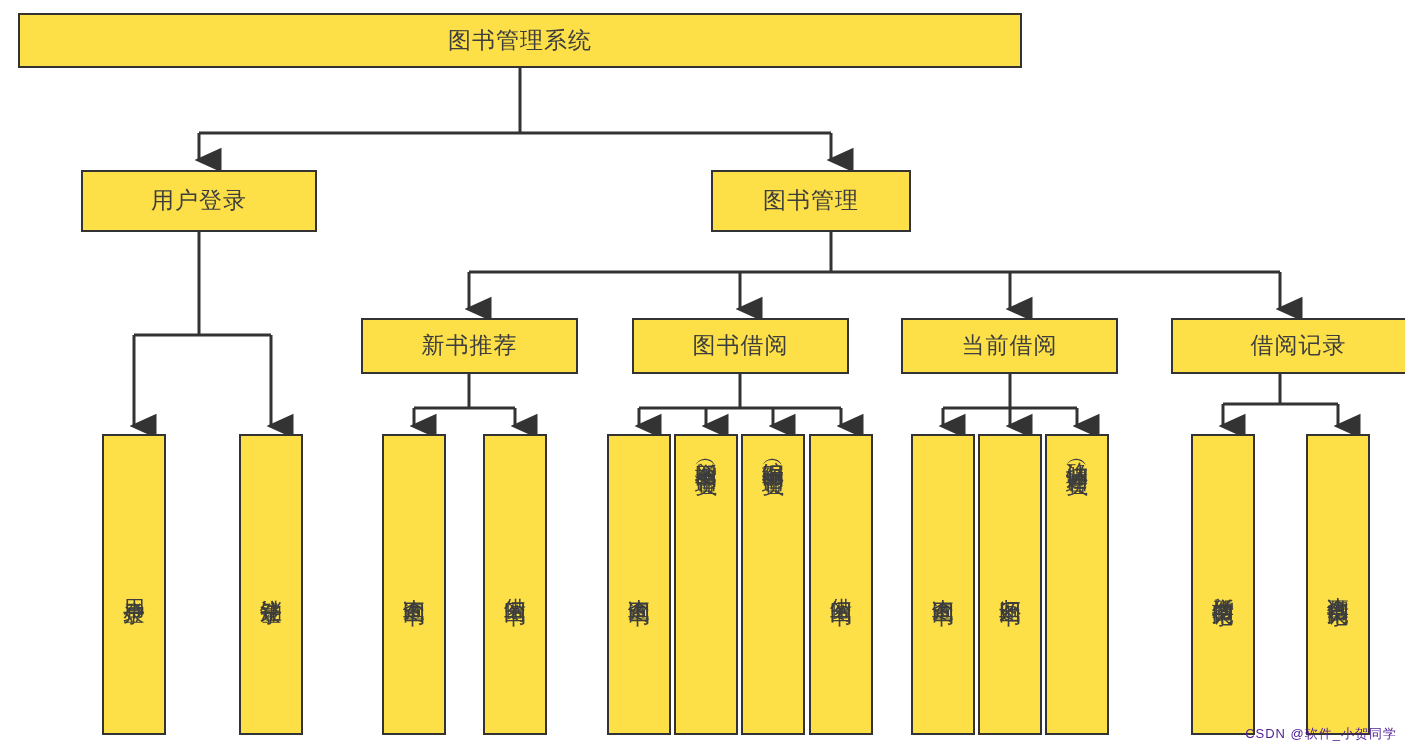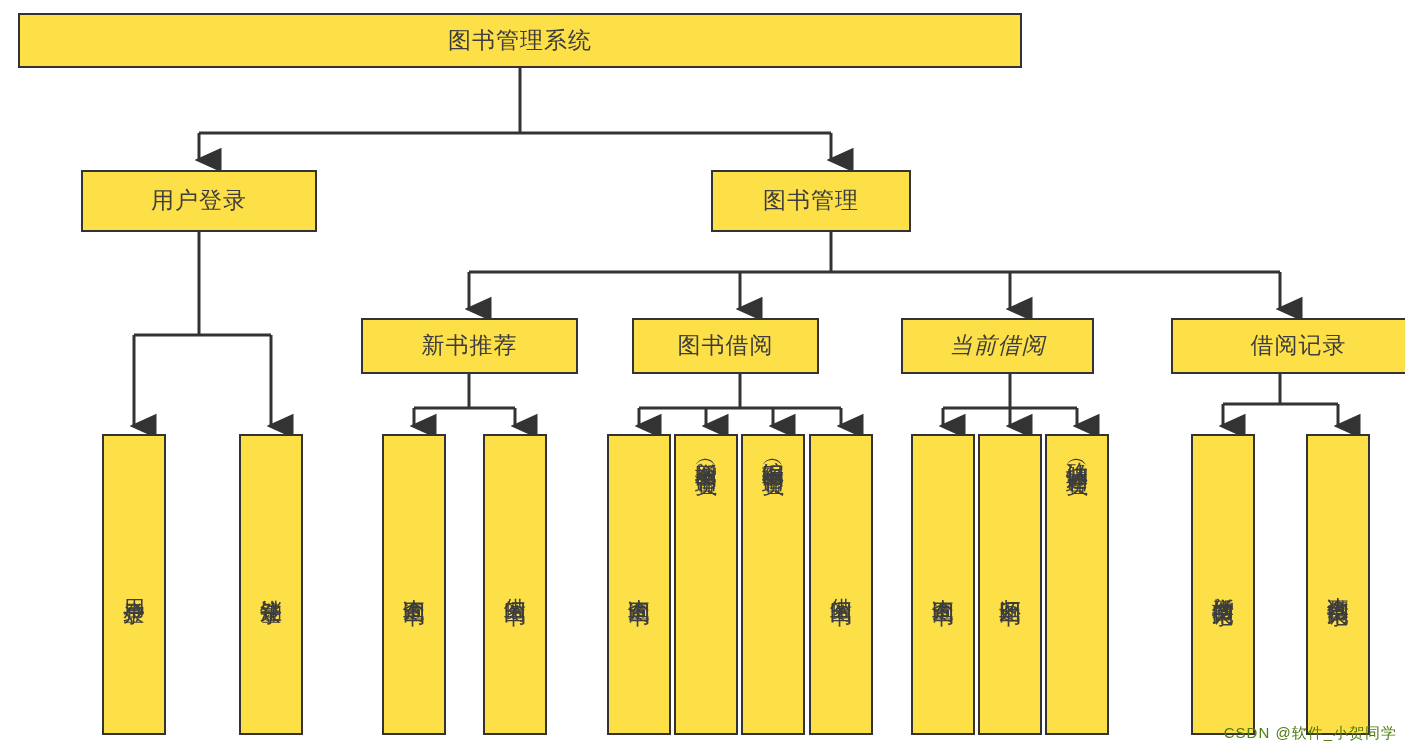--- a/index.html
+++ b/index.html
@@ -57,22 +57,22 @@
     max-height: 100%;
   }
   .node.leaf.midtext {
     align-items: center;
     padding-top: 0;
   }
   .watermark {
     position: absolute;
     right: 8px;
     bottom: 4px;
-    font-size: 15px;
-    color: #4d7c0f;
+    font-size: 13px;
+    color: #4c1d95;
     letter-spacing: 1px;
     white-space: nowrap;
   }
 </style>
 </head>
 <body>
 
 <div id="canvas">
 
   <svg class="edges" viewBox="0 0 1405 747">
@@ -132,24 +132,24 @@
   <div class="node" style="left:81px; top:170px; width:236px; height:62px;">
     <span class="node-label">用户登录</span>
   </div>
   <div class="node" style="left:711px; top:170px; width:200px; height:62px;">
     <span class="node-label">图书管理</span>
   </div>
 
   <div class="node" style="left:361px; top:318px; width:217px; height:56px;">
     <span class="node-label">新书推荐</span>
   </div>
-  <div class="node" style="left:632px; top:318px; width:187px; height:56px;">
+  <div class="node" style="left:632px; top:318px; width:217px; height:56px;">
     <span class="node-label">图书借阅</span>
   </div>
-  <div class="node" style="left:901px; top:318px; width:193px; height:56px;font-style:italic;">
+  <div class="node" style="left:901px; top:318px; width:217px; height:56px;">
     <span class="node-label">当前借阅</span>
   </div>
   <div class="node" style="left:1171px; top:318px; width:255px; height:56px;">
     <span class="node-label">借阅记录</span>
   </div>
 
   <div class="node leaf midtext" style="left:102px; top:434px; width:64px; height:301px;">
     <span class="node-label">用户登录</span>
   </div>
   <div class="node leaf midtext" style="left:239px; top:434px; width:64px; height:301px;">

